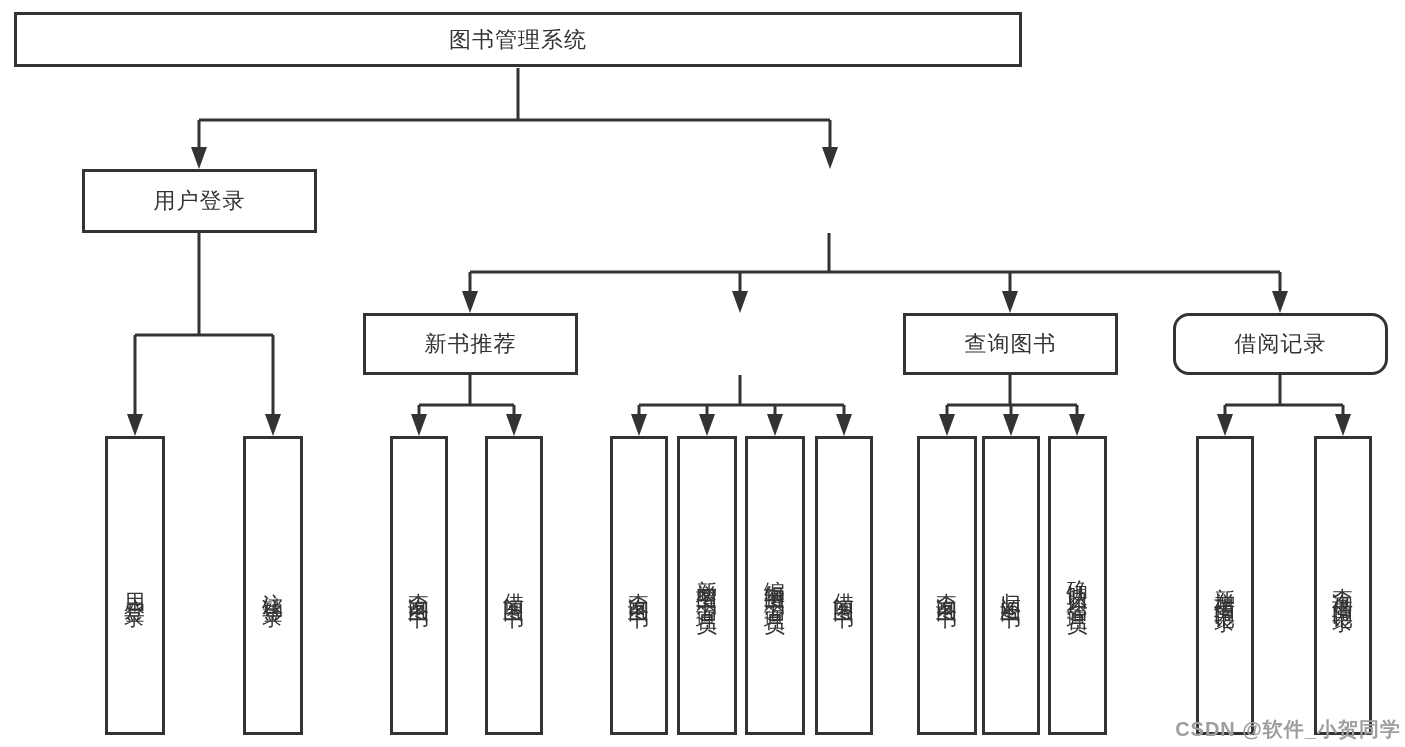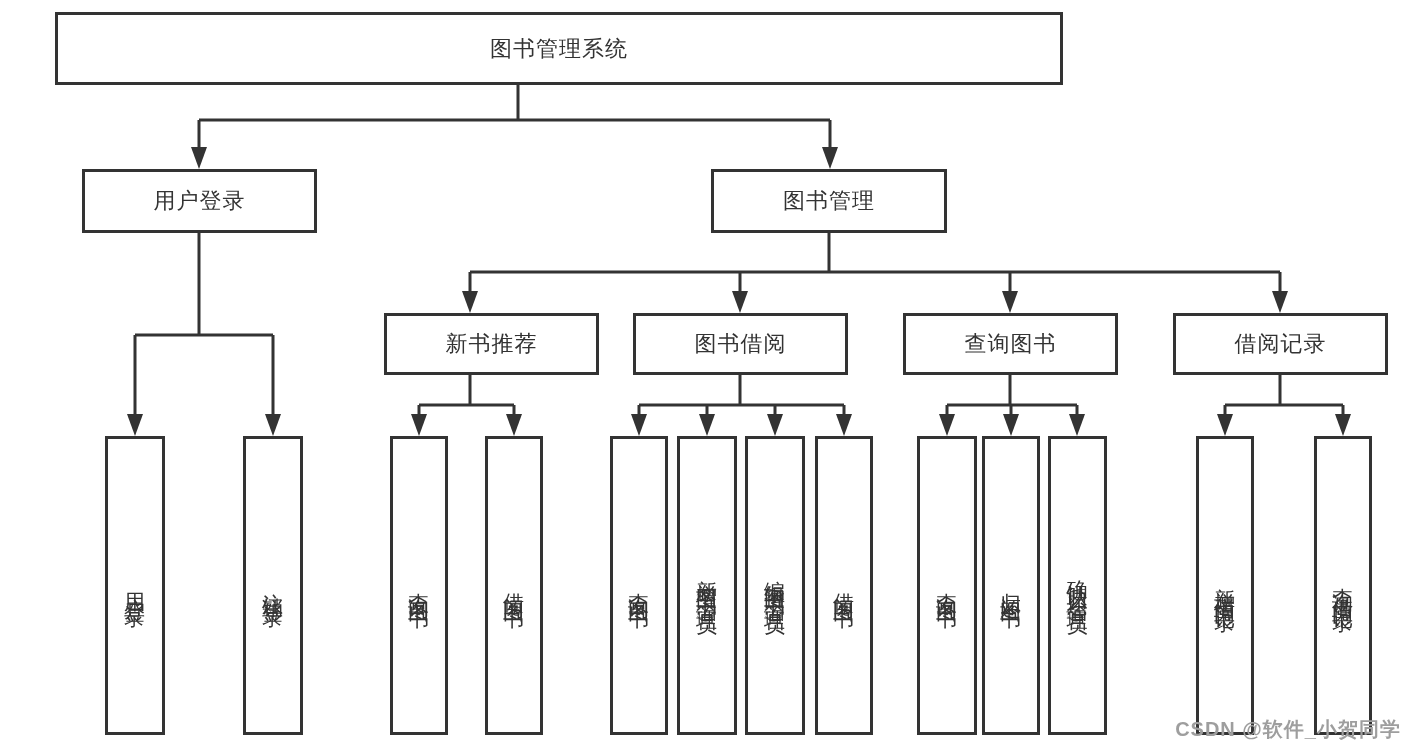--- a/index.html
+++ b/index.html
@@ -15,30 +15,30 @@
     position:absolute; background:#fff; border:3px solid var(--line);
     box-sizing:border-box; display:flex; align-items:center; justify-content:center;
     color:var(--text);
   }
   .h { font-size:22px; letter-spacing:1px; white-space:nowrap; }
   .vtext {
     writing-mode:vertical-rl; text-orientation:mixed;
     font-size:21px; letter-spacing:5px; line-height:1; white-space:nowrap;
   }
   
-  .n-root { left:14px; top:12px; width:1008px; height:73px;margin-left:41px; }
+  .n-root { left:14px; top:12px; width:1008px; height:55px; }
   
   .n-login { left:82px;  top:169px; width:235px; height:64px; }
   .n-mgmt  { left:711px; top:169px; width:236px; height:64px; }
   
   .l3 { top:313px; width:215px; height:62px; }
-  .n-newbook { left:384px; }
+  .n-newbook { left:363px; }
   .n-borrow  { left:633px; }
   .n-current { left:903px; }
-  .n-records { left:1173px; }
+  .n-records { left:1173px;border-radius:16px; }
   
   .l4 { top:436px; height:299px; }
   .n-ul1 { left:105px;  width:60px; }
   .n-ul2 { left:243px;  width:60px; }
   .n-nb1 { left:390px;  width:58px; }
   .n-nb2 { left:485px;  width:58px; }
   .n-bb1 { left:610px;  width:58px; }
   .n-bb2 { left:677px;  width:60px; }
   .n-bb3 { left:745px;  width:60px; }
   .n-bb4 { left:815px;  width:58px; }
@@ -93,29 +93,23 @@
     <polygon points="1335,414 1351,414 1343,436"></polygon>
   </svg>
 
   <div class="box n-root">
     <span class="h">图书管理系统</span>
   </div>
 
   <div class="box n-login">
     <span class="h">用户登录</span>
   </div>
-  <div class="box n-mgmt">
-    <span class="h">图书管理</span>
-  </div>
 
   <div class="box l3 n-newbook">
     <span class="h">新书推荐</span>
-  </div>
-  <div class="box l3 n-borrow">
-    <span class="h">图书借阅</span>
   </div>
   <div class="box l3 n-current">
     <span class="h">查询图书</span>
   </div>
   <div class="box l3 n-records">
     <span class="h">借阅记录</span>
   </div>
 
   <div class="box l4 n-ul1">
     <span class="vtext">用户登录</span>

